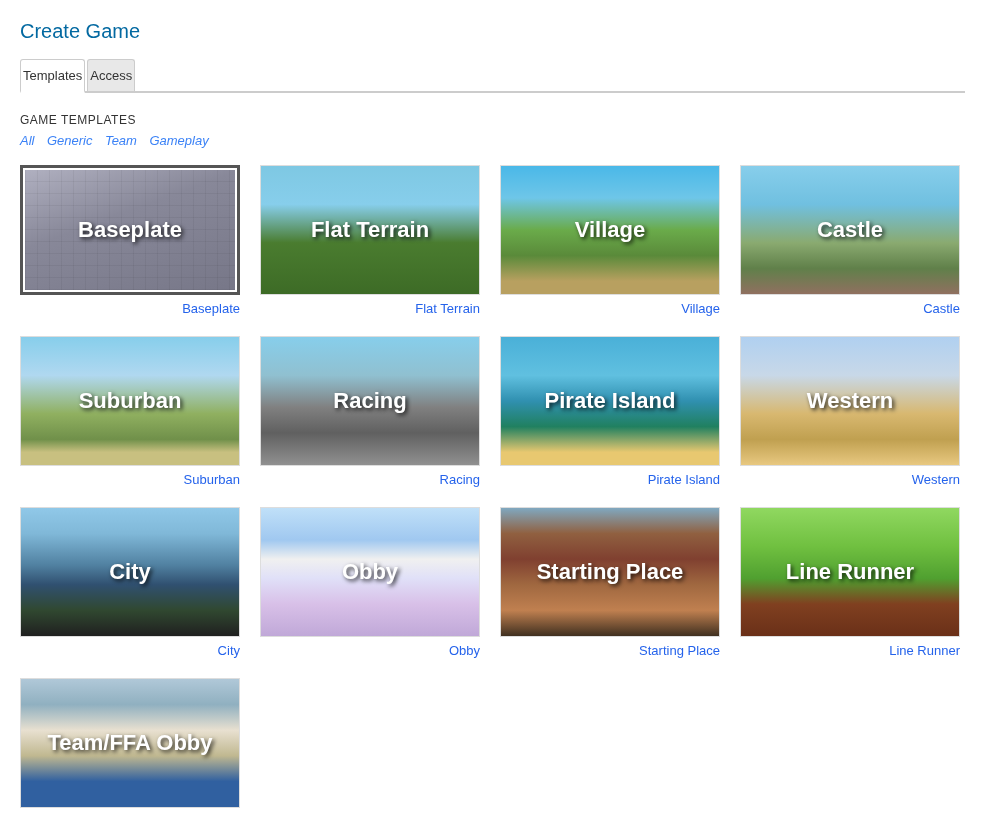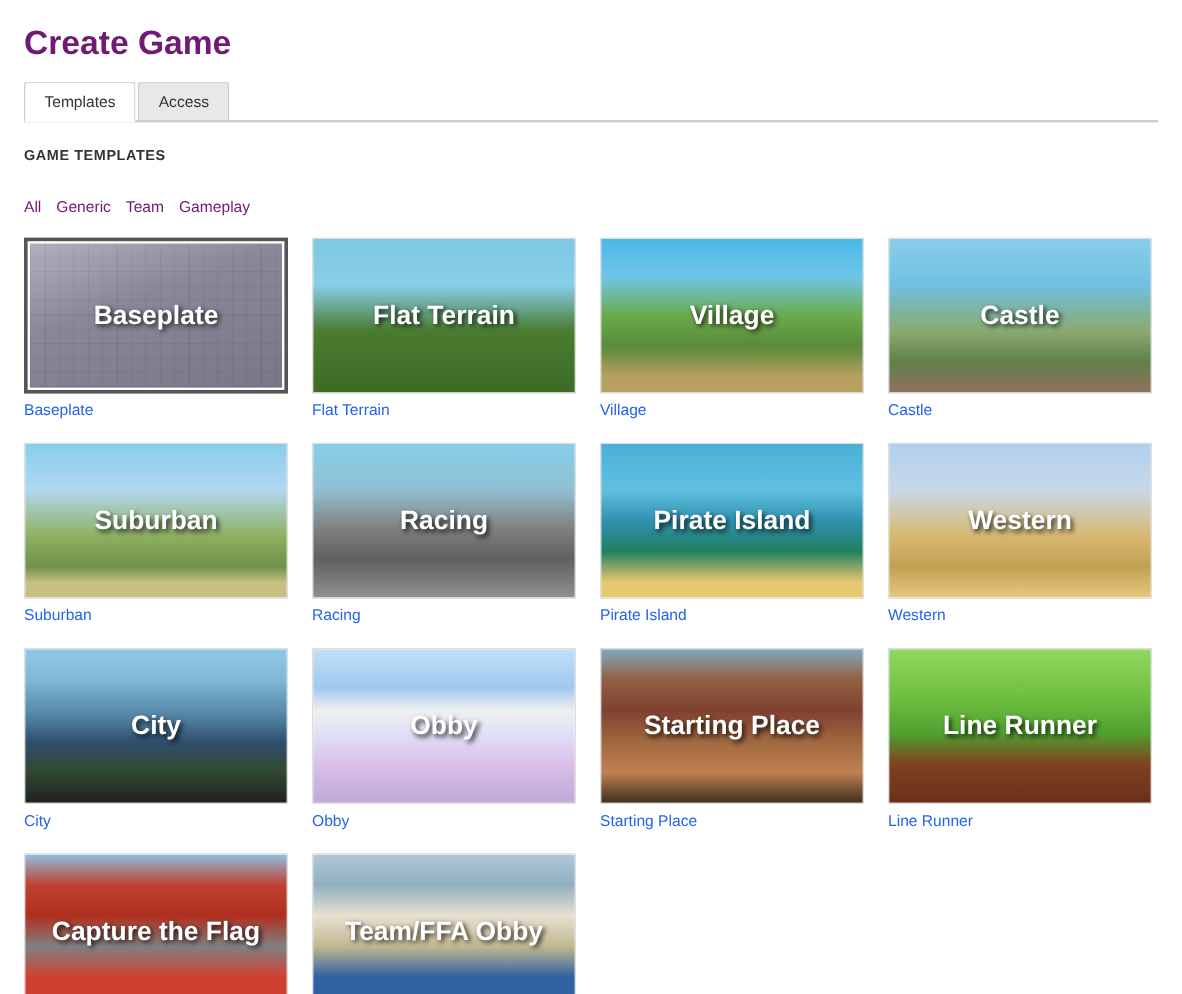--- a/index.html
+++ b/index.html
@@ -1,65 +1,66 @@
 <!DOCTYPE html>
 <html><head>
   <meta charset="utf-8">
   <style>
     * { box-sizing: border-box; margin: 0; padding: 0; }
     body { font-family: Arial, sans-serif; background: #fff; color: #333; padding: 20px; }
 
-    h1 { font-size: 28px; font-weight: bold; margin-bottom: 16px; color: #701a75; }
+    h1 { font-size: 20px; font-weight: normal; margin-bottom: 16px; color: #0369a1; }
 
     .tabs { display: flex; border-bottom: 2px solid #ccc; margin-bottom: 20px; }
     .tab {
-      padding: 8px 16px;
+      padding: 8px 2px;
       cursor: pointer;
       border: 1px solid #ccc;
       border-bottom: none;
       background: #e8e8e8;
       font-size: 13px;
       color: #333;
       margin-right: 2px;
       border-radius: 3px 3px 0 0;
     }
     .tab.active {
       background: #fff;
       border-bottom: 2px solid #fff;
       margin-bottom: -2px;
       font-weight: normal;
     }
 
     .section-title {
       font-size: 12px;
-      font-weight: bold;
+      font-weight: normal;
       color: #333;
       letter-spacing: 0.5px;
-      margin-bottom: 28px;
+      margin-bottom: 4px;
     }
 
     .filter-links { margin-bottom: 16px; }
     .filter-link {
-      color: #701a75;
+      color: #3b82f6;
       font-size: 13px;
       cursor: pointer;
       text-decoration: none;
       margin-right: 8px;
+      font-style: italic;
     }
 
     .templates-grid {
       display: grid;
       grid-template-columns: repeat(4, 220px);
       gap: 20px 20px;
     }
 
     .template-item {
       display: flex;
       flex-direction: column;
-      align-items: flex-start;
+      align-items: flex-end;
       cursor: pointer;
     }
 
     .template-item.selected .template-thumb-wrap {
       border: 3px solid #555;
       padding: 2px;
     }
 
     .template-thumb-wrap {
       width: 220px;
@@ -283,25 +284,18 @@
     <div class="template-item">
       <div class="template-thumb-wrap">
         <div class="template-thumb bg-line-runner">
           <div class="template-label-overlay">Line Runner</div>
         </div>
       </div>
       <div class="template-name">Line Runner</div>
     </div>
     <div class="template-item">
       <div class="template-thumb-wrap">
-        <div class="template-thumb bg-capture-flag">
-          <div class="template-label-overlay">Capture the Flag</div>
-        </div>
-      </div>
-    </div>
-    <div class="template-item">
-      <div class="template-thumb-wrap">
         <div class="template-thumb bg-team-arena">
           <div class="template-label-overlay">Team/FFA Obby</div>
         </div>
       </div>
     </div>
   </div>
 
 </body></html>

